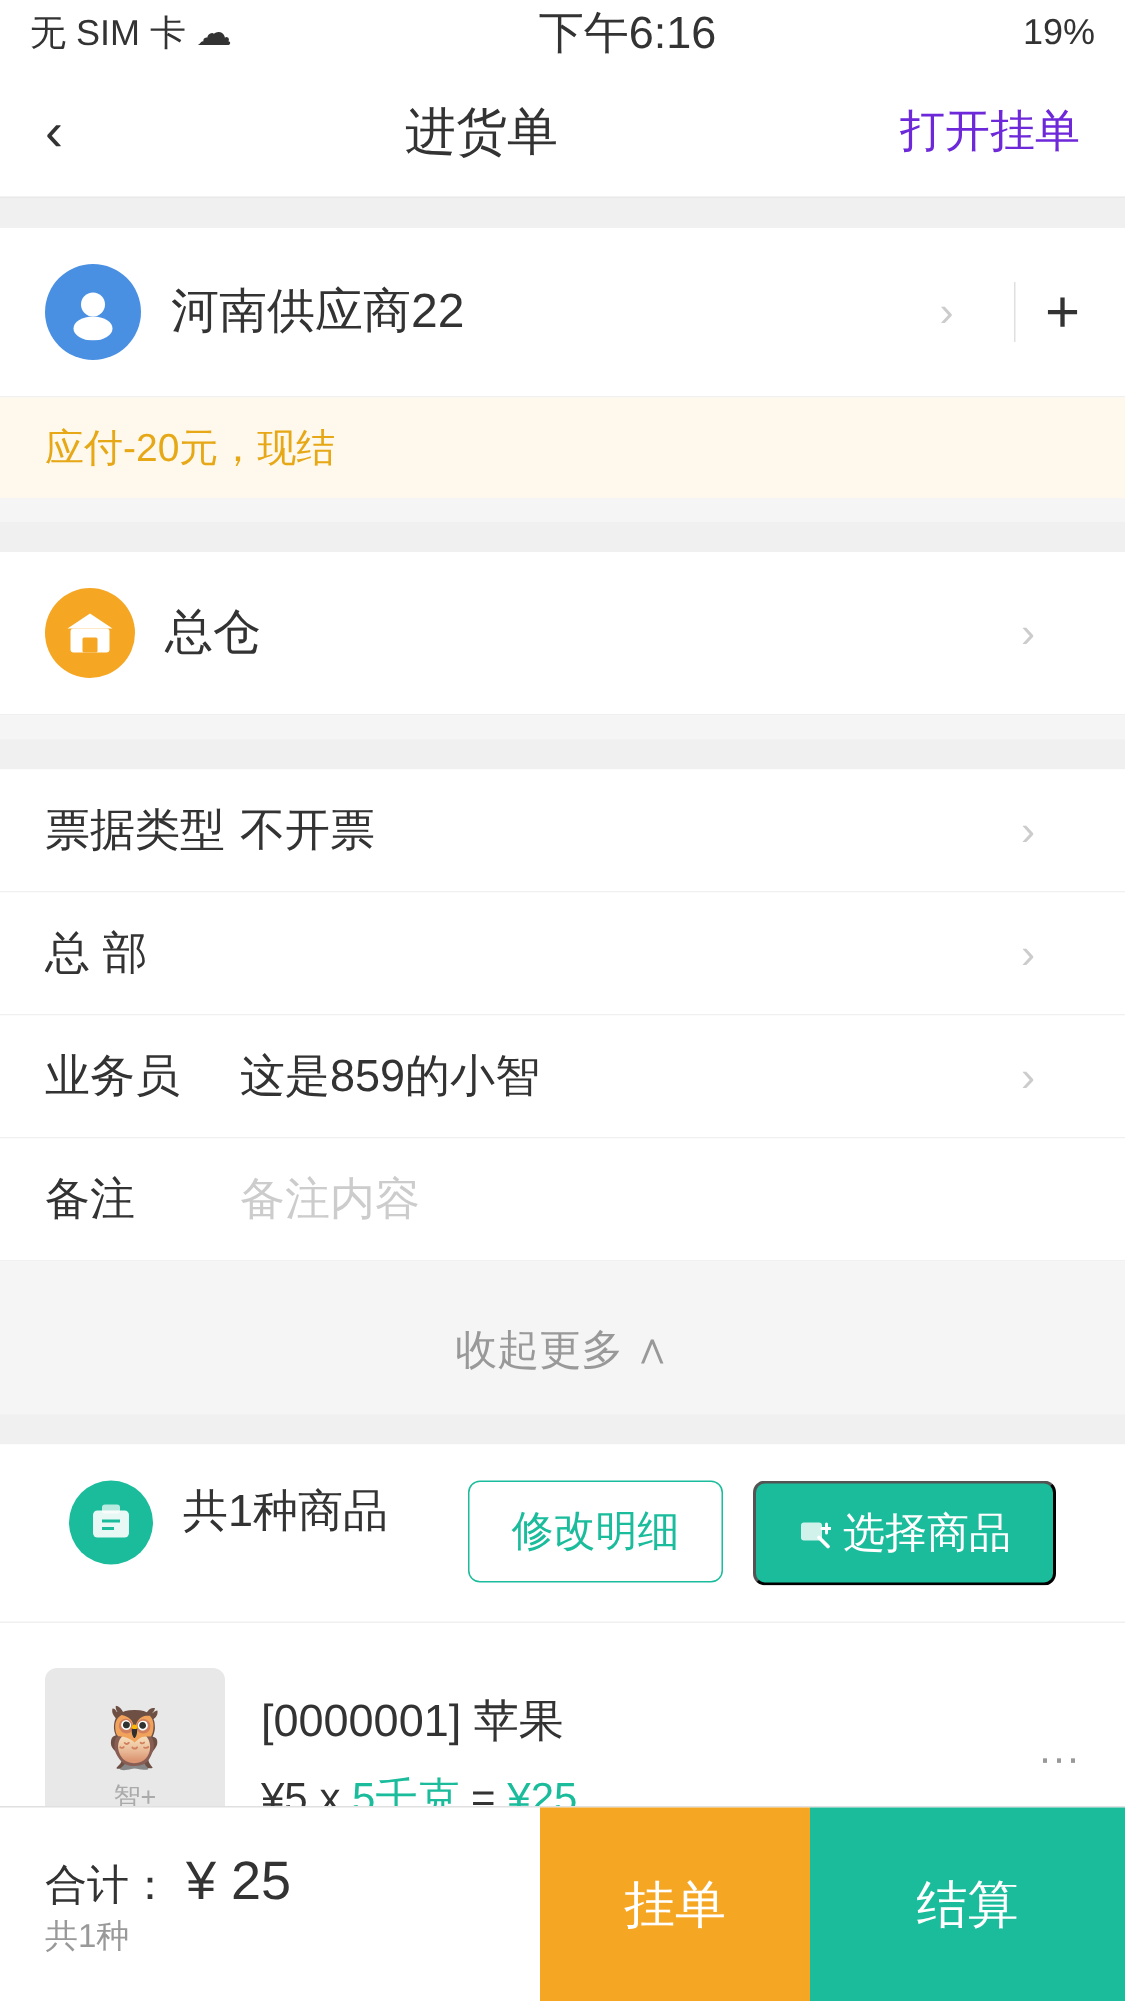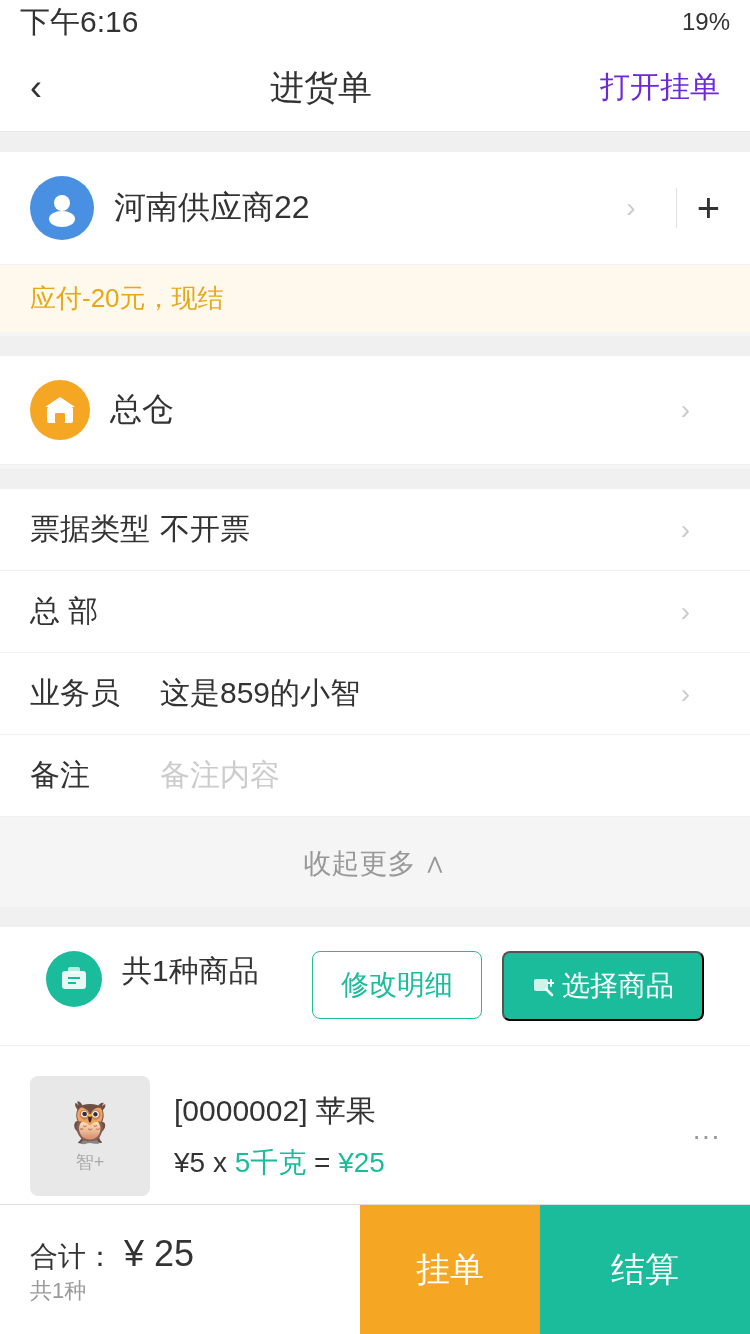--- a/index.html
+++ b/index.html
@@ -54,21 +54,21 @@
 
     
     .section-divider {
       height: 20px;
       background: #f0f0f0;
     }
 
     
     .card {
       background: #fff;
-      margin-bottom: 4px;
+      margin-bottom: 16px;
     }
 
     
     .supplier-row {
       display: flex;
       align-items: center;
       padding: 24px 30px;
       background: #fff;
       border-bottom: 1px solid #f0f0f0;
     }
@@ -331,20 +331,21 @@
       justify-content: center;
       cursor: pointer;
     }
 
     .spacer-bottom { height: 110px; }
   </style>
 </head>
 <body>
 
 <div class="status-bar">
+  <span class="status-left">无 SIM 卡 ☁</span>
   <span class="status-center">下午6:16</span>
   <span class="status-right">19%</span>
 </div>
 
 <div class="nav-bar">
   <span class="nav-back">‹</span>
   <span class="nav-title">进货单</span>
   <span class="nav-action">打开挂单</span>
 </div>
 
@@ -436,21 +437,21 @@
 
   <div class="product-item">
     <div class="product-thumb">
       <div class="product-thumb-inner">
         <span class="owl-icon">🦉</span>
         <span class="owl-label">智+</span>
       </div>
     </div>
     <div class="product-info">
       <div class="product-name">
-        <span>[0000002]</span>
+        <span>[0000001]</span>
         <span>苹果</span>
       </div>
       <div class="product-price">
         <span>¥5</span>
         <span> x </span>
         <span class="highlight">5千克</span>
         <span> = </span>
         <span class="highlight">¥25</span>
       </div>
     </div>

